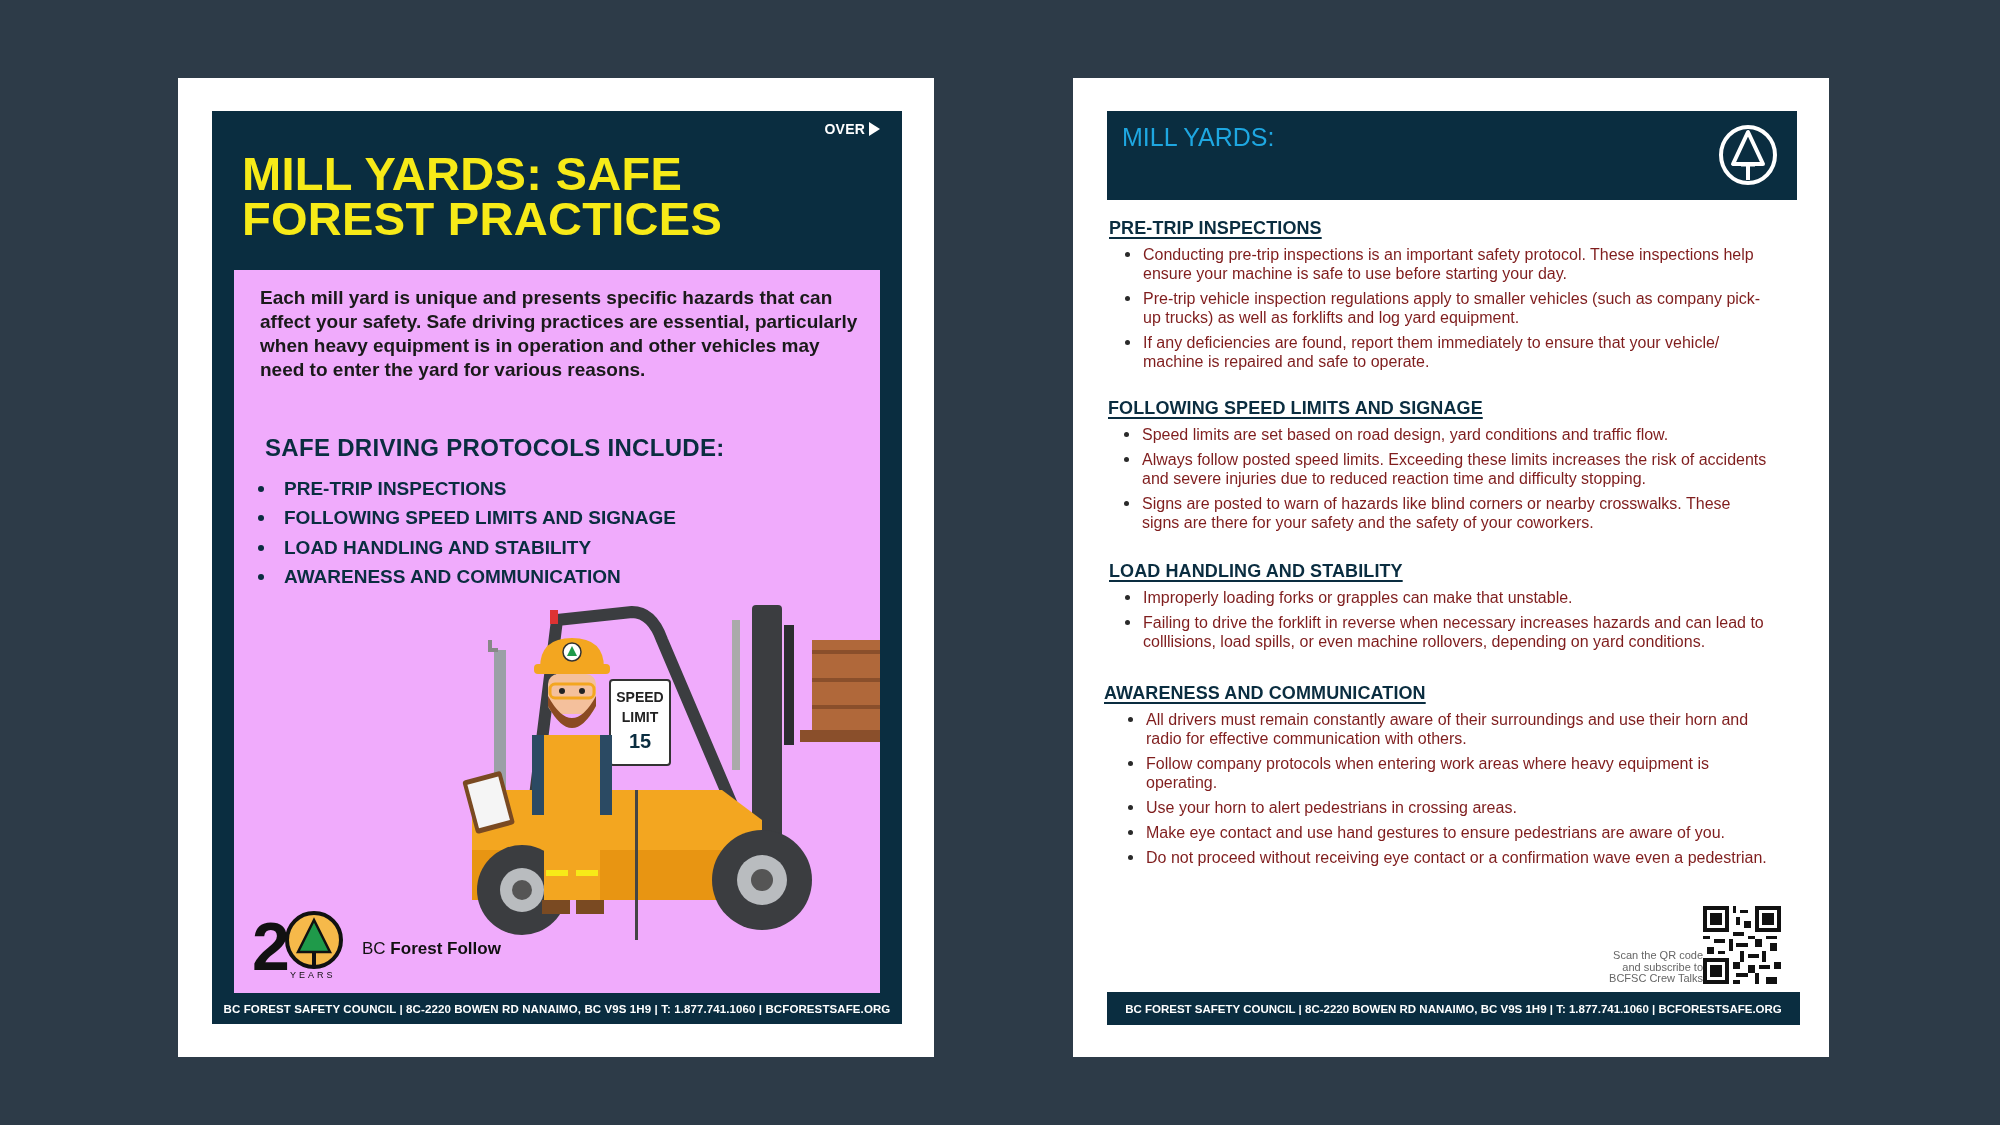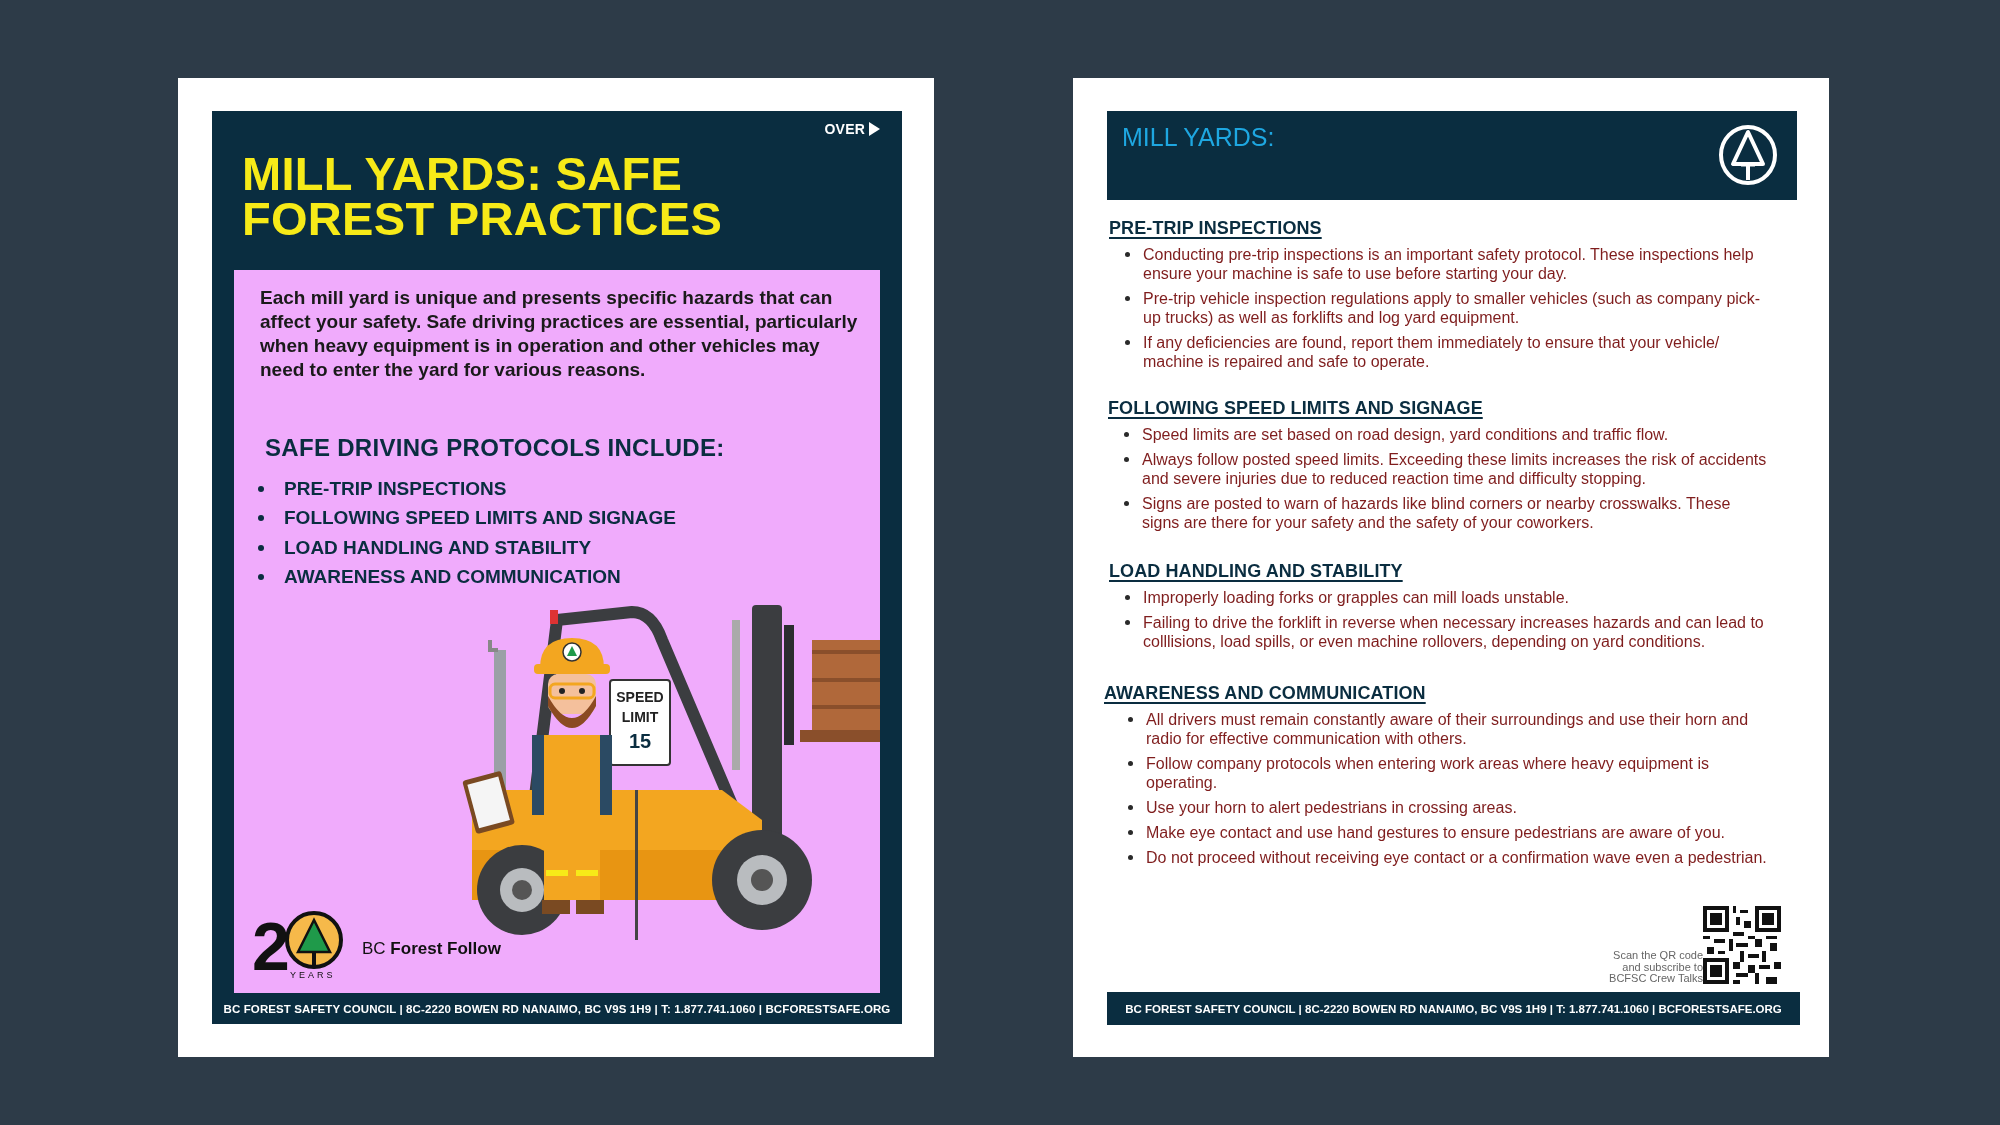--- a/index.html
+++ b/index.html
@@ -186,21 +186,21 @@
     <ul>
       <li>Speed limits are set based on road design, yard conditions and traffic flow.</li>
       <li>Always follow posted speed limits. Exceeding these limits increases the risk of accidents and severe injuries due to reduced reaction time and difficulty stopping.</li>
       <li>Signs are posted to warn of hazards like blind corners or nearby crosswalks. These signs are there for your safety and the safety of your coworkers.</li>
     </ul>
   </div>
 
   <div class="sec" id="sec-load">
     <h3>LOAD HANDLING AND STABILITY</h3>
     <ul>
-      <li>Improperly loading forks or grapples can mill loads unstable.</li>
+      <li>Improperly loading forks or grapples can make that unstable.</li>
       <li>Failing to drive the forklift in reverse when necessary increases hazards and can lead to colllisions, load spills, or even machine rollovers, depending on yard conditions.</li>
     </ul>
   </div>
 
   <div class="sec" id="sec-aware">
     <h3>AWARENESS AND COMMUNICATION</h3>
     <ul>
       <li>All drivers must remain constantly aware of their surroundings and use their horn and radio for effective communication with others.</li>
       <li>Follow company protocols when entering work areas where heavy equipment is operating.</li>
       <li>Use your horn to alert pedestrians in crossing areas.</li>

